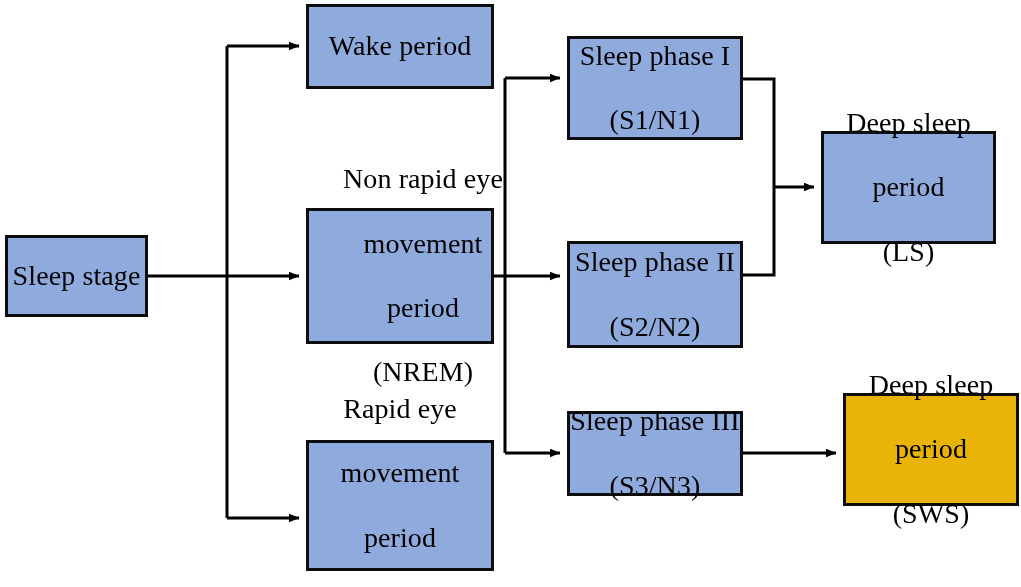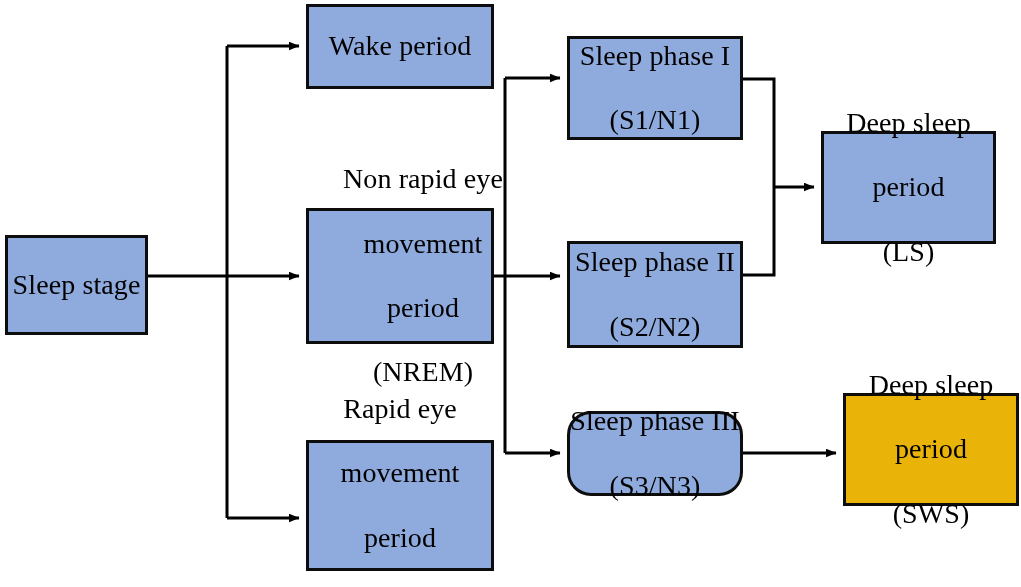--- a/index.html
+++ b/index.html
@@ -96,21 +96,21 @@
     <g>
       <path d="M743,79 L774,79 L774,275 L743,275" stroke="#000000" stroke-width="3" fill="none"></path>
       <path d="M774,187 L814,187" stroke="#000000" stroke-width="3" fill="none" marker-end="url(#arrowhead)"></path>
     </g>
 
     <g>
       <path d="M743,453 L836,453" stroke="#000000" stroke-width="3" fill="none" marker-end="url(#arrowhead)"></path>
     </g>
   </svg>
 
-  <div class="node" id="node-sleep-stage" style="left: 5px; top: 235px; width: 143px; height: 100px; background: rgb(143, 170, 220); border-color: rgb(13, 13, 13); color: rgb(0, 0, 0);">
+  <div class="node" id="node-sleep-stage" style="left: 5px; top: 235px; width: 143px; height: 82px; background: rgb(143, 170, 220); border-color: rgb(13, 13, 13); color: rgb(0, 0, 0);">
     <span class="line">Sleep stage</span>
   </div>
 
   <div class="node" id="node-wake" style="left: 306px; top: 4px; width: 188px; height: 85px; background: rgb(143, 170, 220); border-color: rgb(13, 13, 13); color: rgb(0, 0, 0);">
     <span class="line">Wake period</span>
   </div>
 
   <div class="node" id="node-nrem" style="left: 306px; top: 208px; width: 188px; height: 136px; background: rgb(143, 170, 220); border-color: rgb(13, 13, 13); color: rgb(0, 0, 0); padding-left: 46px;">
     <span class="line">Non rapid eye</span>
     <span class="line">movement</span>
@@ -128,21 +128,21 @@
   <div class="node" id="node-s1" style="left: 567px; top: 36px; width: 176px; height: 104px; background: rgb(143, 170, 220); border-color: rgb(13, 13, 13); color: rgb(0, 0, 0);">
     <span class="line">Sleep phase I</span>
     <span class="line">(S1/N1)</span>
   </div>
 
   <div class="node" id="node-s2" style="left: 567px; top: 241px; width: 176px; height: 107px; background: rgb(143, 170, 220); border-color: rgb(13, 13, 13); color: rgb(0, 0, 0);">
     <span class="line">Sleep phase II</span>
     <span class="line">(S2/N2)</span>
   </div>
 
-  <div class="node" id="node-s3" style="left: 567px; top: 411px; width: 176px; height: 85px; background: rgb(143, 170, 220); border-color: rgb(13, 13, 13); color: rgb(0, 0, 0); border-radius: 24px;">
+  <div class="node" id="node-s3" style="left: 567px; top: 411px; width: 176px; height: 85px; background: rgb(143, 170, 220); border-color: rgb(13, 13, 13); color: rgb(0, 0, 0);">
     <span class="line">Sleep phase III</span>
     <span class="line">(S3/N3)</span>
   </div>
 
   <div class="node" id="node-ls" style="left: 821px; top: 131px; width: 175px; height: 113px; background: rgb(143, 170, 220); border-color: rgb(13, 13, 13); color: rgb(0, 0, 0);">
     <span class="line">Deep sleep</span>
     <span class="line">period</span>
     <span class="line">(LS)</span>
   </div>
 

